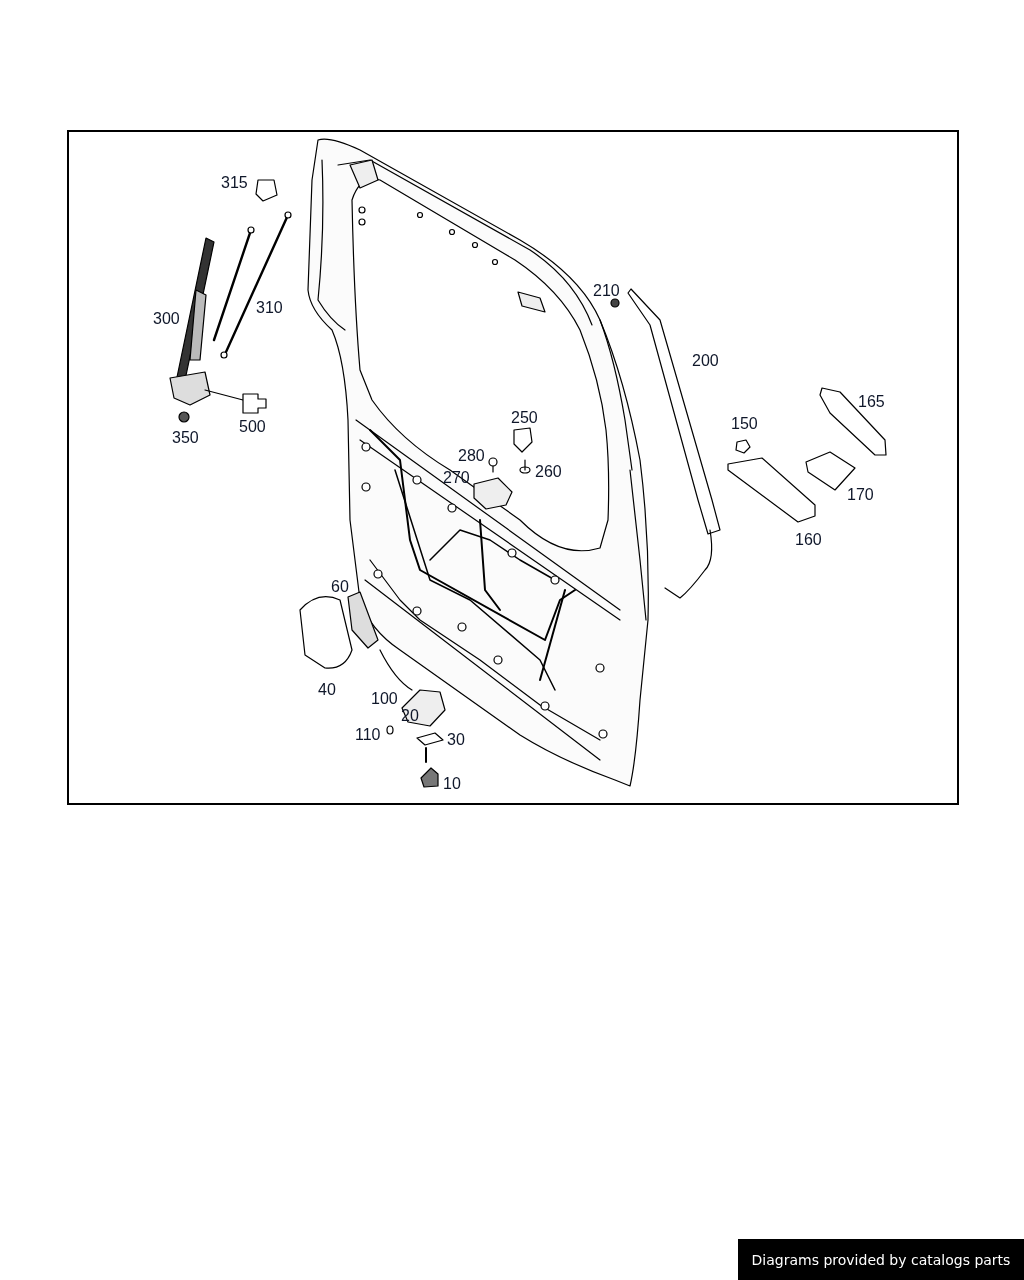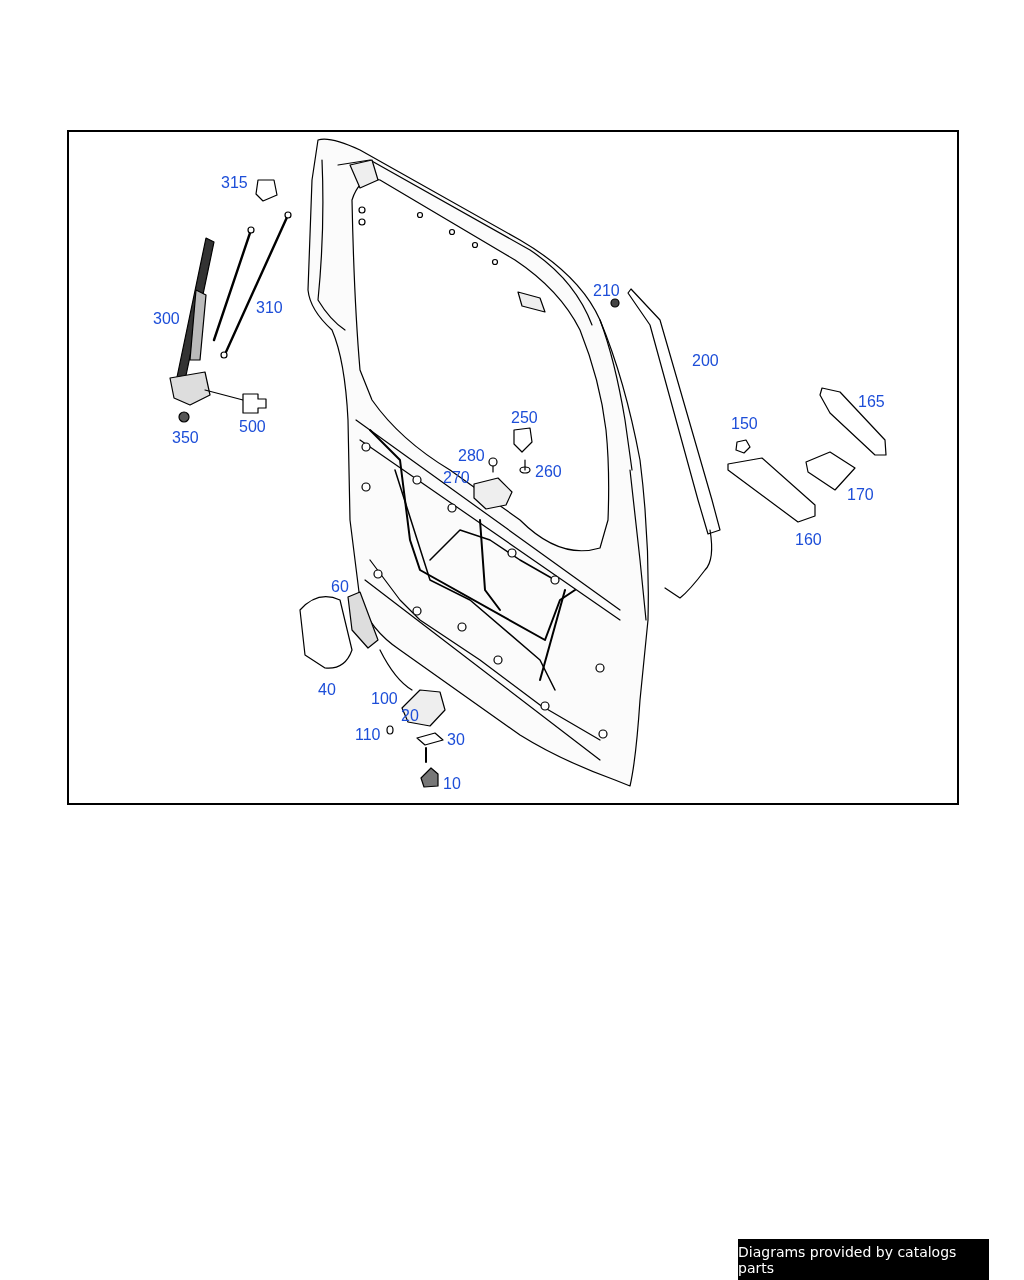--- a/index.html
+++ b/index.html
@@ -8,27 +8,27 @@
       position: relative; overflow: hidden;
       font-family: "Liberation Sans", sans-serif;
     }
     .frame {
       position: absolute; left: 67px; top: 130px;
       width: 888px; height: 671px;
       border: 2px solid #000000; background: #ffffff;
     }
     .diagram-svg { position: absolute; left: 0; top: 0; }
     .callout {
-      position: absolute; font-size: 16px; color: #1d4ed8;
+      position: absolute; font-size: 16px; color: #0f172a;
       font-family: "Liberation Sans", sans-serif;
       line-height: 1; white-space: nowrap; cursor: pointer;
     }
     .caption {
       position: absolute; left: 738px; top: 1239px;
-      width: 251px; height: 41px; background: #000000;
+      width: 286px; height: 41px; background: #000000;
       color: #ffffff; font-family: "DejaVu Sans", sans-serif;
       font-size: 14px; display: flex; align-items: center;
       justify-content: center; box-sizing: border-box;
     }
   </style>
 </head>
 <body>
 
 <div class="frame"></div>
 

